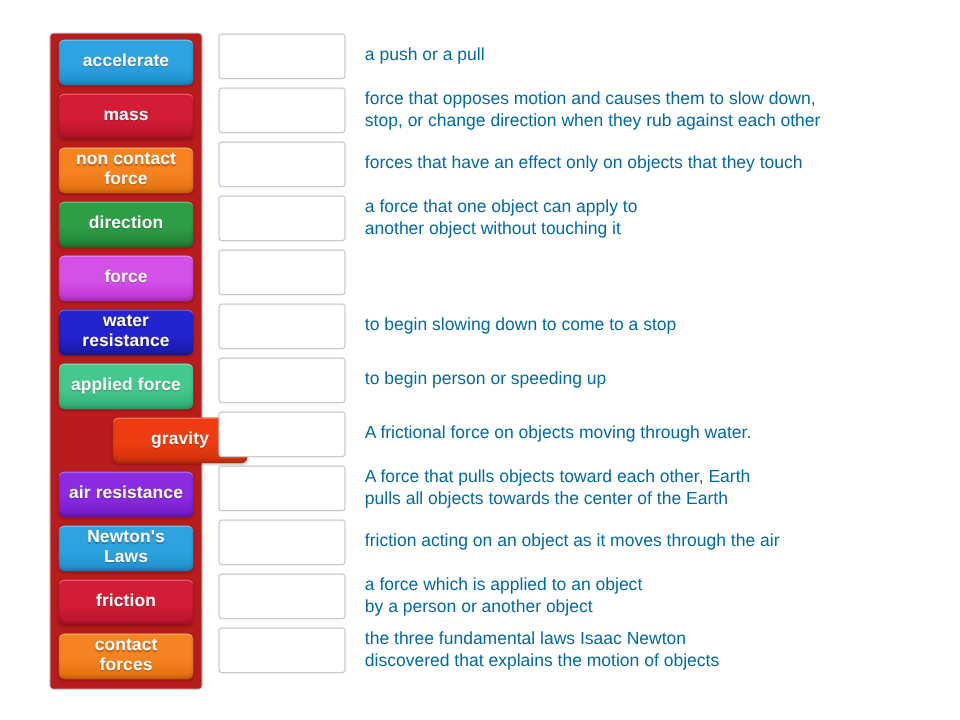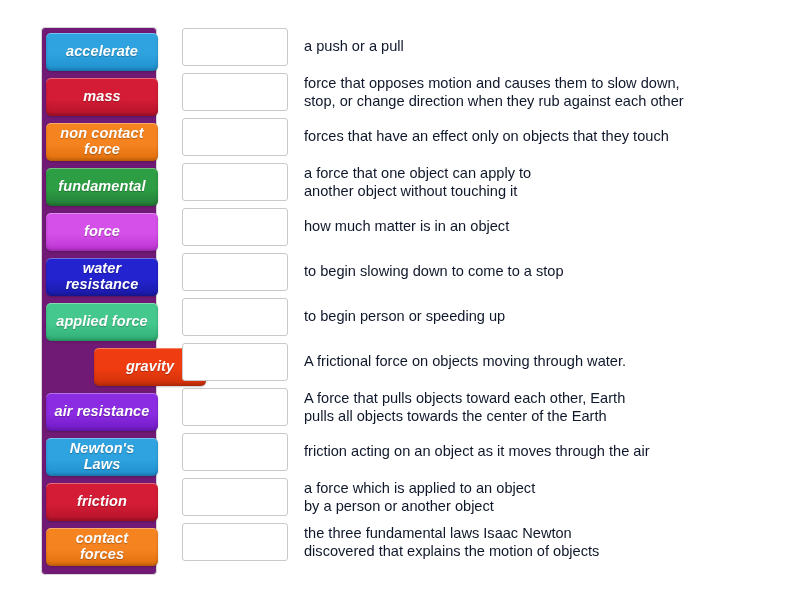--- a/index.html
+++ b/index.html
@@ -22,28 +22,27 @@
     width: 800px;
     height: 600px;
     box-sizing: border-box;
   }
 
   
   #tiles-panel {
     position: absolute;
     left: 41px;
     top: 27px;
-    width: 116px;
+    width: 128px;
     height: 548px;
     border: 1px solid #d6d6d6;
     border-radius: 4px;
-    background: #701a75;
+    background: #b91c1c;
     box-sizing: border-box;
     padding: 5px 4px;
-    font-style: italic;
   }
 
   .tile {
     position: relative;
     width: 112px;
     height: 38px;
     margin: 0 auto 7px auto;
     border-radius: 5px;
     display: flex;
     align-items: center;
@@ -94,21 +93,21 @@
     background: #ffffff;
     box-sizing: border-box;
     cursor: pointer;
   }
 
   .definition {
     flex: 1 1 auto;
     margin-left: 16px;
     font-size: 14.6px;
     line-height: 18px;
-    color: #0f172a;
+    color: #0369a1;
     padding-top: 9px;
     white-space: pre-line;
   }
   .definition.two-line { padding-top: 1px; }
 </style>
 </head>
 <body>
 
 <div id="activity">
 
@@ -117,21 +116,21 @@
         <span class="tile-label" style="white-space: pre-line;">accelerate</span>
       </div>
       <div class="tile" style="background: linear-gradient(rgb(213, 28, 54) 0%, rgb(213, 28, 54) 55%, rgb(179, 19, 42) 100%);">
         <span class="tile-label" style="white-space: pre-line;">mass</span>
       </div>
       <div class="tile" style="background: linear-gradient(rgb(245, 131, 32) 0%, rgb(245, 131, 32) 55%, rgb(224, 111, 12) 100%);">
         <span class="tile-label" style="white-space: pre-line;">non contact
 force</span>
       </div>
       <div class="tile" style="background: linear-gradient(rgb(46, 158, 69) 0%, rgb(46, 158, 69) 55%, rgb(35, 125, 54) 100%);">
-        <span class="tile-label" style="white-space: pre-line;">fundamental</span>
+        <span class="tile-label" style="white-space: pre-line;">direction</span>
       </div>
       <div class="tile" style="background: linear-gradient(rgb(212, 80, 232) 0%, rgb(212, 80, 232) 55%, rgb(187, 50, 210) 100%);">
         <span class="tile-label" style="white-space: pre-line;">force</span>
       </div>
       <div class="tile" style="background: linear-gradient(rgb(35, 35, 207) 0%, rgb(35, 35, 207) 55%, rgb(26, 26, 168) 100%);">
         <span class="tile-label" style="white-space: pre-line;">water
 resistance</span>
       </div>
       <div class="tile" style="background: linear-gradient(rgb(69, 200, 141) 0%, rgb(69, 200, 141) 55%, rgb(47, 174, 116) 100%);">
         <span class="tile-label" style="white-space: pre-line;">applied force</span>
@@ -169,21 +168,20 @@
         <div class="dropzone"></div>
         <div class="definition">forces that have an effect only on objects that they touch</div>
       </div>
       <div class="row">
         <div class="dropzone"></div>
         <div class="definition two-line">a force that one object can apply to
 another object without touching it</div>
       </div>
       <div class="row">
         <div class="dropzone"></div>
-        <div class="definition">how much matter is in an object</div>
       </div>
       <div class="row">
         <div class="dropzone"></div>
         <div class="definition">to begin slowing down to come to a stop</div>
       </div>
       <div class="row">
         <div class="dropzone"></div>
         <div class="definition">to begin person or speeding up</div>
       </div>
       <div class="row">

